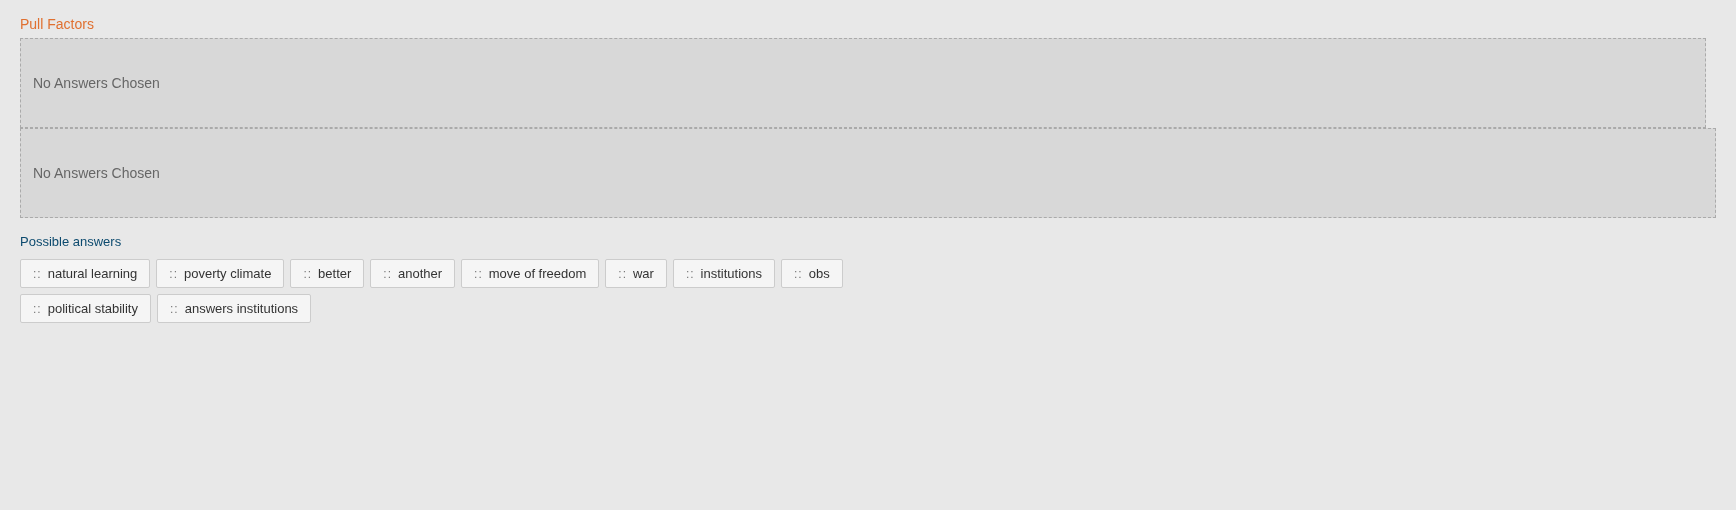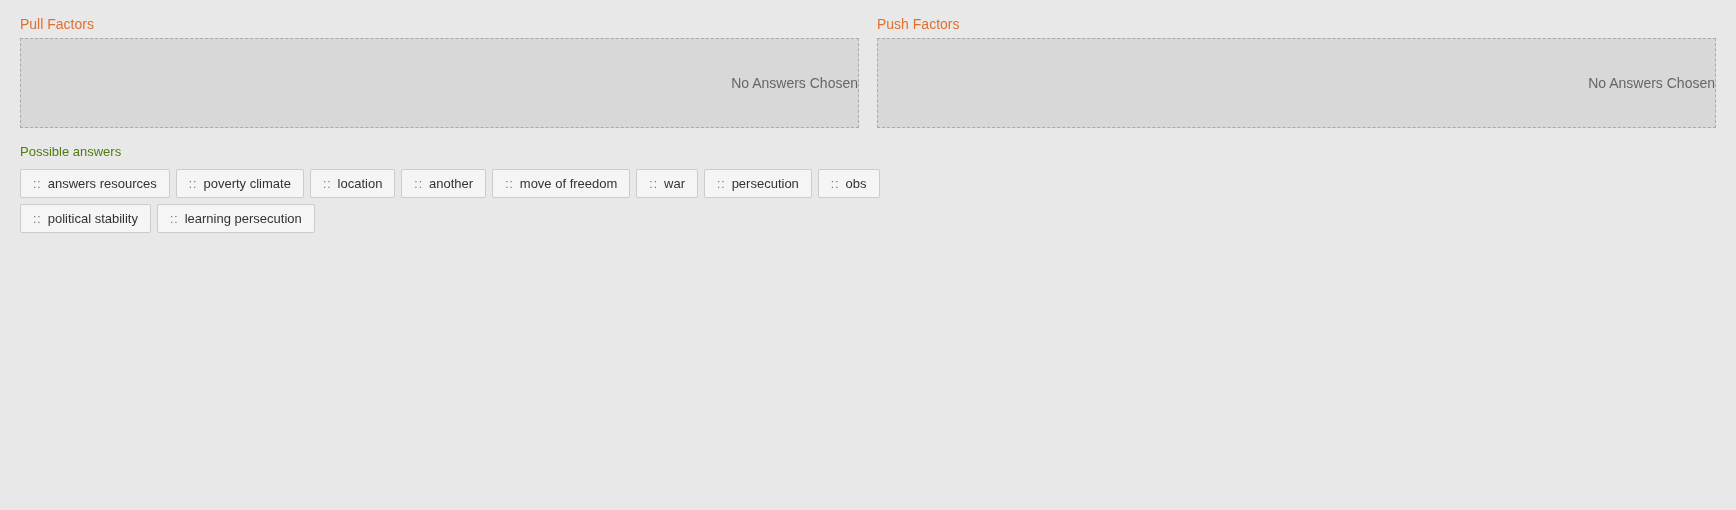--- a/index.html
+++ b/index.html
@@ -26,20 +26,21 @@
       font-size: 15px;
       color: #333;
       margin-bottom: 16px;
       font-style: italic;
     }
 
     .categories-row {
       display: flex;
       gap: 0;
       margin-bottom: 16px;
+      flex-direction: column;
     }
 
     .category-section {
       flex: 1;
     }
 
     .category-section:first-child {
       margin-right: 10px;
     }
 
@@ -49,41 +50,41 @@
       margin-bottom: 6px;
       font-weight: normal;
     }
 
     .drop-zone {
       background: #d8d8d8;
       border: 1.5px dashed #aaa;
       min-height: 90px;
       display: flex;
       align-items: center;
-      justify-content: flex-end;
-      padding: 0;
+      justify-content: flex-start;
+      padding: 12px;
     }
 
     .no-answers-text {
       color: #666;
       font-size: 14px;
     }
 
     .divider {
       width: 8px;
       background: transparent;
     }
 
     .possible-answers-section {
       margin-top: 4px;
     }
 
     .possible-answers-label {
       font-size: 13px;
-      color: #4d7c0f;
+      color: #0c4a6e;
       margin-bottom: 10px;
     }
 
     .answers-row {
       display: flex;
       flex-wrap: wrap;
       gap: 6px;
       margin-bottom: 6px;
     }
 
@@ -118,70 +119,69 @@
     <div class="category-section">
       <div class="category-label">Pull Factors</div>
       <div class="drop-zone">
         <span class="no-answers-text">No Answers Chosen</span>
       </div>
     </div>
 
     <div class="divider"></div>
 
     <div class="category-section">
-      <div class="category-label">Push Factors</div>
       <div class="drop-zone">
         <span class="no-answers-text">No Answers Chosen</span>
       </div>
     </div>
 
   </div>
 
   <div class="possible-answers-section">
     <div class="possible-answers-label">Possible answers</div>
 
     <div class="answers-row" id="row1-container">
         <div class="answer-chip" draggable="true">
           <span class="drag-dots">::</span>
-          <span>answers resources</span>
+          <span>natural learning</span>
         </div>
         <div class="answer-chip" draggable="true">
           <span class="drag-dots">::</span>
           <span>poverty climate</span>
         </div>
         <div class="answer-chip" draggable="true">
           <span class="drag-dots">::</span>
-          <span>location</span>
+          <span>better</span>
         </div>
         <div class="answer-chip" draggable="true">
           <span class="drag-dots">::</span>
           <span>another</span>
         </div>
         <div class="answer-chip" draggable="true">
           <span class="drag-dots">::</span>
           <span>move of freedom</span>
         </div>
         <div class="answer-chip" draggable="true">
           <span class="drag-dots">::</span>
           <span>war</span>
         </div>
         <div class="answer-chip" draggable="true">
           <span class="drag-dots">::</span>
-          <span>persecution</span>
+          <span>institutions</span>
         </div>
         <div class="answer-chip" draggable="true">
           <span class="drag-dots">::</span>
           <span>obs</span>
         </div>
       </div>
     <div class="answers-row" id="row2-container">
         <div class="answer-chip" draggable="true">
           <span class="drag-dots">::</span>
           <span>political stability</span>
         </div>
         <div class="answer-chip" draggable="true">
           <span class="drag-dots">::</span>
-          <span>learning persecution</span>
+          <span>answers institutions</span>
         </div>
       </div>
   </div>
 
 </div>
 
 </body></html>

